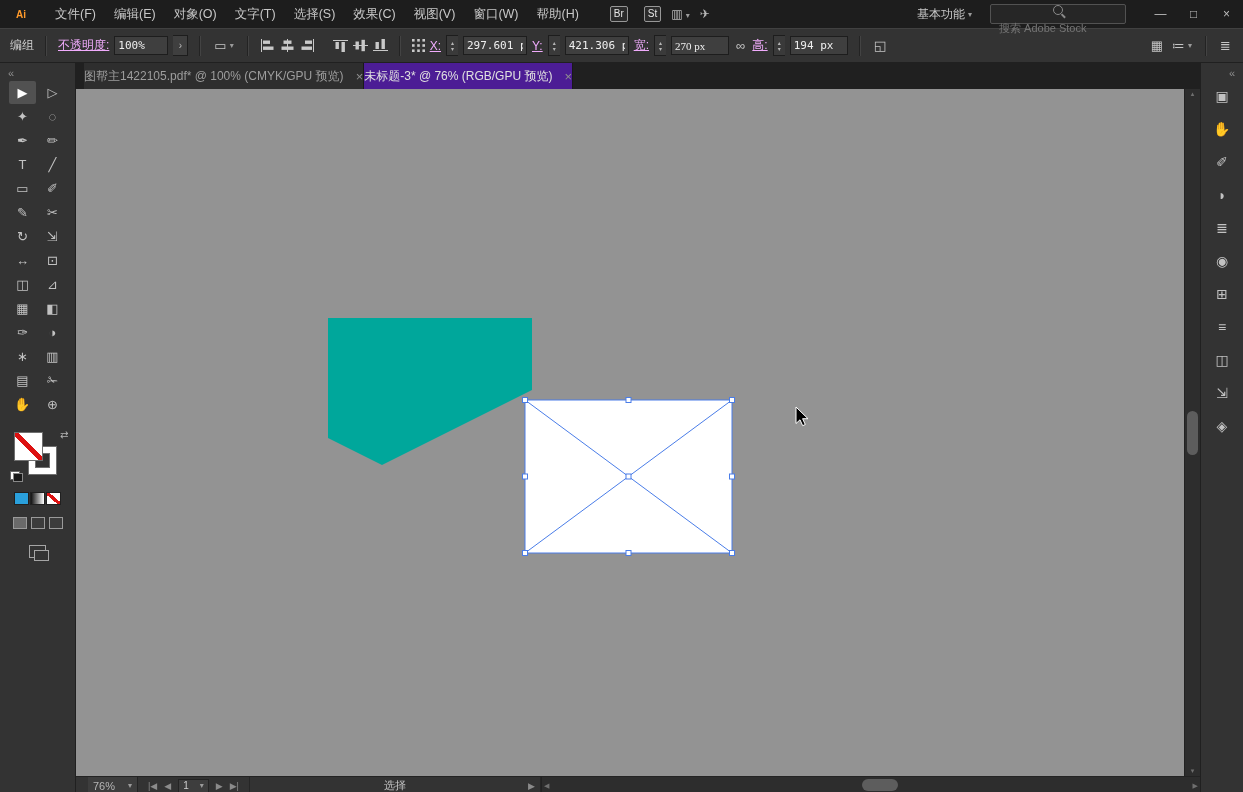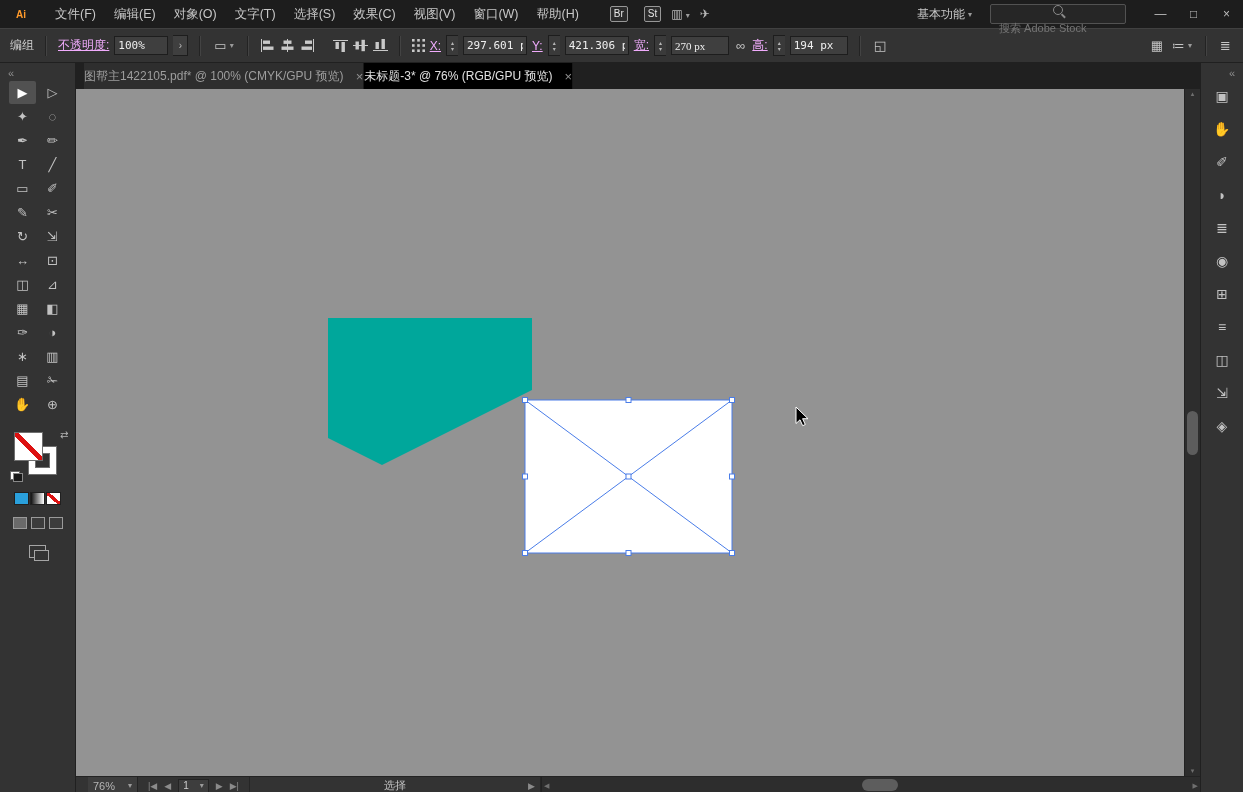--- a/index.html
+++ b/index.html
@@ -73,21 +73,21 @@
   .drawmodes{display:flex;gap:4px;margin-top:12px;}
   .dm{width:12px;height:10px;border:1px solid #9a9a9a;background:#3c3c3c;}
   .dm.active{background:#6a6a6a;}
   .screenmode{margin-top:16px;width:15px;height:11px;border:1px solid #a5a5a5;position:relative;}
   .screenmode::after{content:'';position:absolute;left:4px;top:4px;width:13px;height:9px;border:1px solid #a5a5a5;background:#333;}
   
   .center{flex:1;display:flex;flex-direction:column;min-width:0;}
   .tabbar{height:26px;background:#202020;display:flex;align-items:stretch;padding-left:8px;flex:none;}
   .tab{display:flex;align-items:center;background:#2e2e2e;color:#9d9d9d;padding:0 0;gap:12px;
     font-size:12px;border-right:1px solid #191919;cursor:default;white-space:nowrap;}
-  .tab.active{background:#000000;color:#e0e0e0;}
+  .tab.active{background:#4c1d95;color:#e0e0e0;}
   .tab-close{color:#8f8f8f;font-size:13px;}
   .canvas-row{flex:1;display:flex;min-height:0;}
   .canvas{flex:1;position:relative;overflow:hidden;background:#939393;}
   .canvas svg{position:absolute;left:0;top:0;width:100%;height:100%;}
   .vscroll{width:15px;background:#2d2d2d;border-left:1px solid #222;position:relative;flex:none;}
   .vscroll .arr{position:absolute;left:0;right:0;text-align:center;color:#6f6f6f;font-size:7px;}
   .vthumb{position:absolute;left:2px;right:2px;top:322px;height:44px;background:#5d5d5d;border-radius:6px;}
   
   .statusbar{height:17px;background:#333;border-top:1px solid #232323;display:flex;align-items:center;
     font-size:11px;color:#b5b5b5;flex:none;padding-left:12px;}

